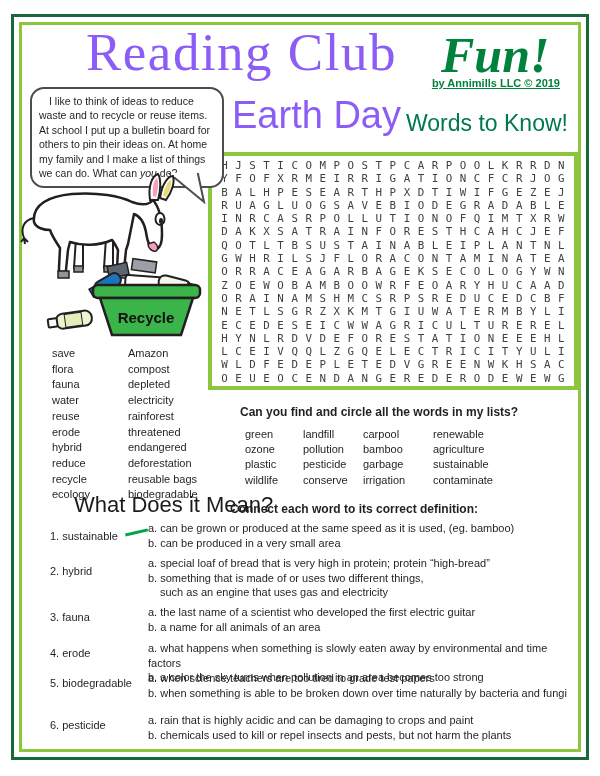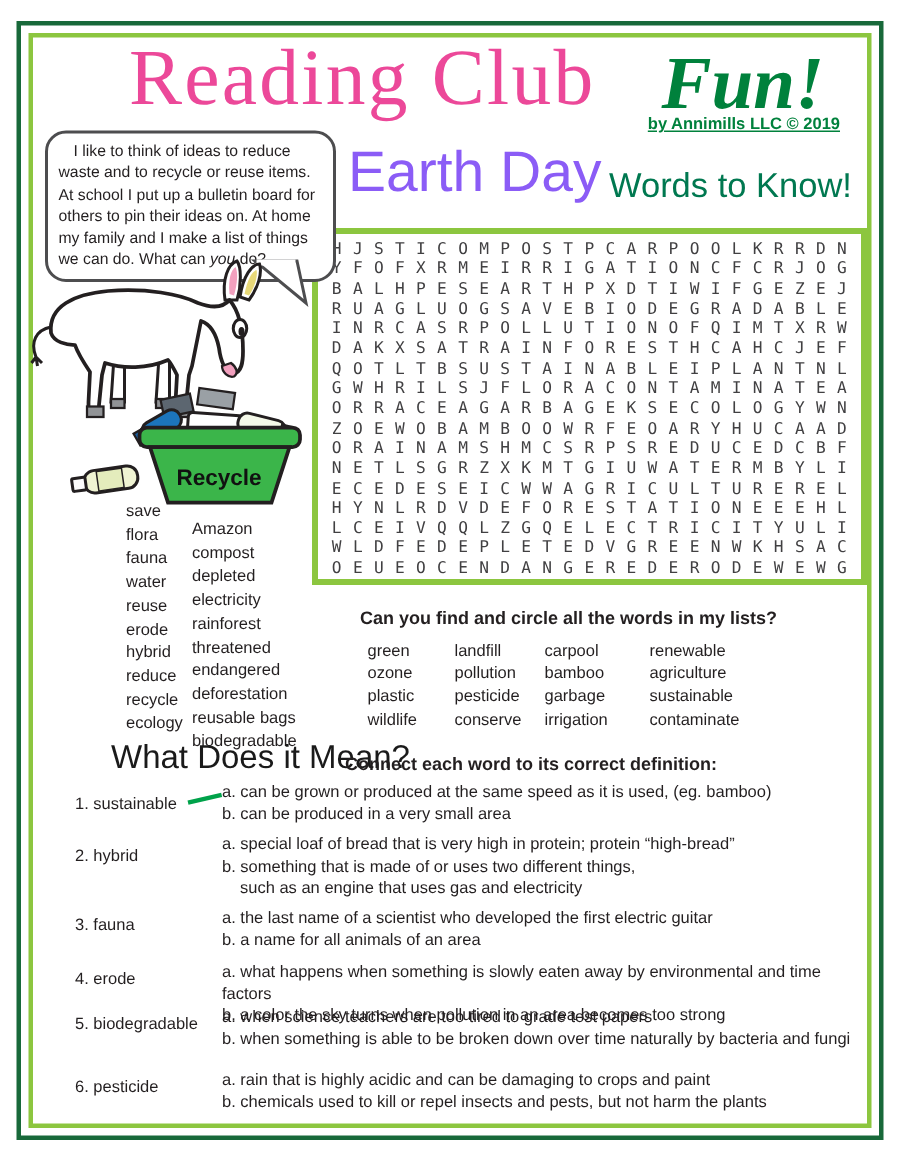--- a/index.html
+++ b/index.html
@@ -5,39 +5,39 @@
   html,body{margin:0;padding:0;}
   body{
     width:600px;height:776px;position:relative;background:#ffffff;
     font-family:"Liberation Sans",sans-serif;color:#231F20;overflow:hidden;
   }
   .abs{position:absolute;}
   
   .frame-dark{left:11px;top:14px;right:11px;bottom:16px;border:3px solid #18693A;}
   .frame-light{left:19px;top:22px;right:19px;bottom:24px;border:3px solid #8CC63F;}
   
-  .hdr-title{left:86px;top:22px;font-family:"Liberation Serif",serif;font-size:53px;letter-spacing:1.5px;color:#ec4899;white-space:nowrap;}
+  .hdr-title{left:86px;top:22px;font-family:"Liberation Serif",serif;font-size:53px;letter-spacing:1.5px;color:#8b5cf6;white-space:nowrap;}
   .hdr-accent{left:441px;top:26px;font-family:"Liberation Serif",serif;font-style:italic;font-weight:bold;font-size:50px;color:#00813C;white-space:nowrap;}
   .hdr-byline{left:430px;top:77px;width:130px;text-align:right;font-size:11px;font-weight:bold;color:#00813C;white-space:nowrap;text-decoration:underline;}
   .earth-day{left:232px;top:94px;font-size:38px;color:#8b5cf6;white-space:nowrap;}
   .words-know{left:406px;top:110px;font-size:23px;color:#007850;white-space:nowrap;}
   
   .bubble{left:30px;top:87px;width:176px;padding:5px 7px 6px 7px;border:2px solid #4D4D4F;border-radius:14px;
     font-size:10.5px;line-height:14.4px;color:#231F20;text-indent:10px;background:#fff;z-index:1;}
   .bubble i{font-style:italic;}
   
   .ws-box{left:208px;top:152px;width:370px;height:238px;border:4px solid #8CC63F;box-sizing:border-box;
     padding:3px 6px;background:#fff;}
   .ws-row{display:flex;justify-content:space-between;height:13.3px;}
   .ws-row span{width:13px;text-align:center;font-family:"DejaVu Sans Mono",monospace;font-size:10.8px;line-height:13.3px;color:#414042;}
   
   .donkey-svg{left:20px;top:172px;width:200px;height:172px;z-index:2;}
   
   .wl-col{font-size:11px;line-height:15.7px;color:#231F20;}
-  .wl-col1{left:52px;top:334px;margin-left:32px;}
+  .wl-col1{left:52px;top:346px;}
   .wl-col2{left:128px;top:346px;}
   
   .find-prompt{left:240px;top:405px;font-size:12px;font-weight:bold;color:#231F20;white-space:nowrap;}
   .find-cols{left:245px;top:427px;display:flex;font-size:11px;line-height:15.2px;}
   .find-col{flex:none;}
   .find-col:nth-child(1){width:58px;}
   .find-col:nth-child(2){width:60px;}
   .find-col:nth-child(3){width:70px;}
   .find-col:nth-child(4){width:71px;}
   .find-col:nth-child(5){width:95px;}

